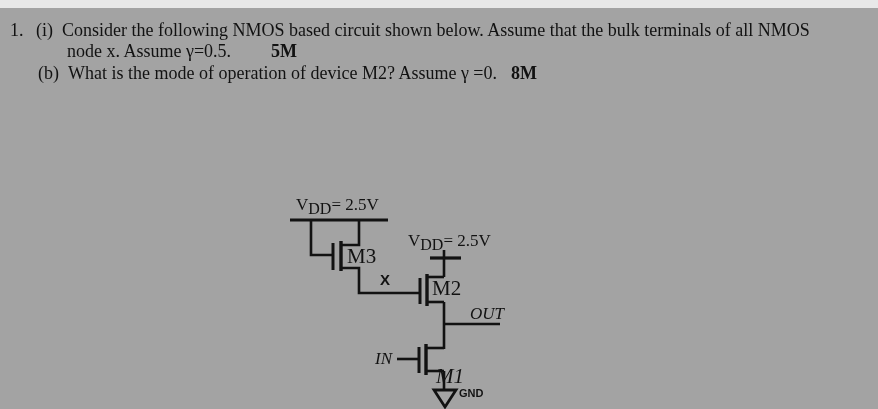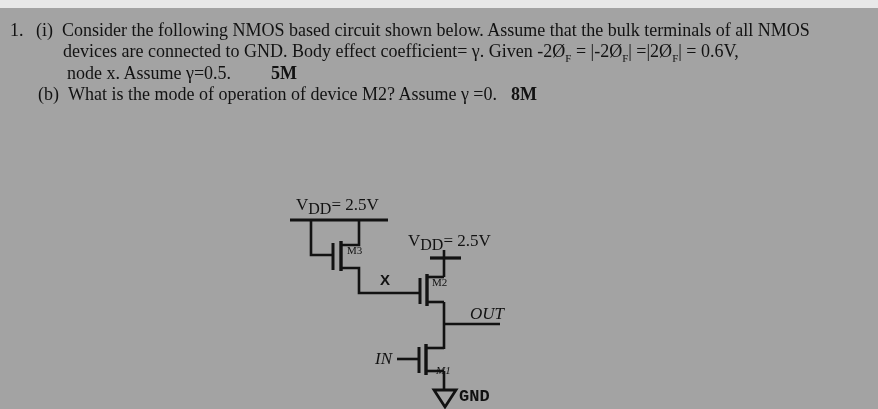--- a/index.html
+++ b/index.html
@@ -21,24 +21,24 @@
   .marks { font-weight:bold; }
   .gap-a { margin-left:40px; }
   .gap-b { margin-left:14px; }
   .gap-c { margin-left:20px; }
   .it { font-style:italic; }
   
   .schematic { position:absolute; left:0; top:0; width:878px; height:409px; }
   .clabel { position:absolute; white-space:nowrap; }
   .lbl-vdd   { font-size:17px; }
   .lbl-vdd sub.s { font-size:16px; }
-  .lbl-dev   { font-size:11px; }
+  .lbl-dev   { font-size:21px; }
   .lbl-nodex { font-size:15px; font-weight:bold; font-family:"Liberation Sans", sans-serif; }
   .lbl-io    { font-style:italic; font-size:17px; }
-  .lbl-gnd   { font-size:17px; font-weight:bold; font-family:Liberation Mono, monospace; }
+  .lbl-gnd   { font-size:11px; font-weight:bold; font-family:Liberation Sans, sans-serif; }
   .pos-vdd1 { left:296px; top:187px; }
   .pos-vdd2 { left:408px; top:223px; }
   .pos-m3   { left:347px; top:236px; }
   .pos-m2   { left:432px; top:268px; }
   .pos-m1   { left:436px; top:356px;font-style:italic; }
   .pos-x    { left:380px; top:263px; }
   .pos-out  { left:470px; top:296px; }
   .pos-in   { left:375px; top:341px; }
   .pos-gnd  { left:459px; top:379px; }
 </style>
@@ -46,23 +46,20 @@
 <body>
 
 <div class="page">
 
   <div class="textblock">
 
     <div class="row">
       <span class="c-num">1.</span><span class="c-roman">(i)</span><span>Consider the following NMOS based circuit shown below. Assume that the bulk terminals of all NMOS</span>
     </div>
 
-    <div class="row">
-      <span class="ind-body"></span><span>devices are connected to GND. Body effect coefficient= γ. Given -2Ø</span><sub class="s">F</sub><span> = |-2Ø</span><sub class="s">F</sub><span>| =|2Ø</span><sub class="s">F</sub><span>| = 0.6V,</span>
-    </div>
 
 
 
     <div class="row">
       <span class="ind-item2"></span><span>node x. Assume γ=0.5.</span><span class="marks gap-a">5M</span>
     </div>
 
     <div class="row">
       <span class="ind-item"></span><span class="item-lbl">(b)</span><span>What is the mode of operation of device M2? Assume γ =0.</span><span class="marks gap-b">8M</span>
     </div>

